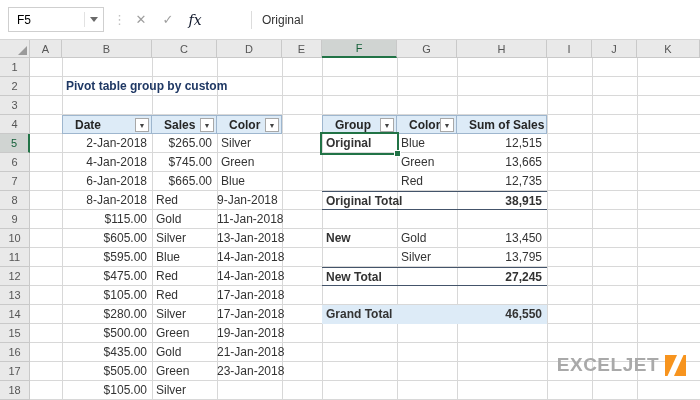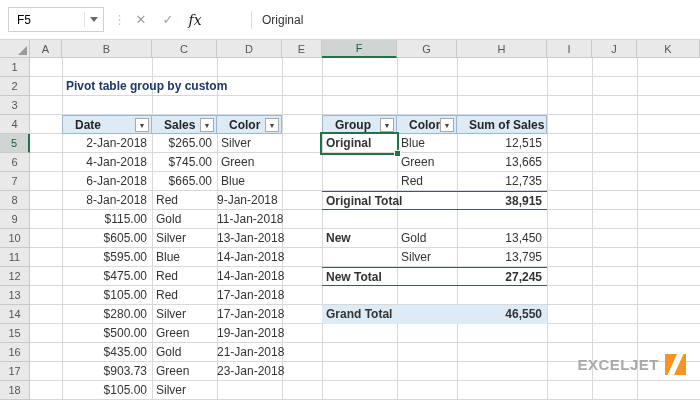--- a/index.html
+++ b/index.html
@@ -81,21 +81,21 @@
   .grand{background:#DDEBF7;}
 
   
   .sel{position:absolute;left:290px;top:74px;width:79px;height:23px;border:2px solid #217346;
     pointer-events:none;}
   .sel::after{content:"";position:absolute;right:-4px;bottom:-4px;width:5px;height:5px;
     background:#217346;border:1px solid #fff;}
 
   
   .logo{position:absolute;right:14px;top:296px;display:flex;align-items:center;gap:6px;}
-  .logo-text{font-size:15px;font-weight:700;color:#a9a9a9;letter-spacing:0.5px;}
+  .logo-text{font-size:19px;font-weight:700;color:#a9a9a9;letter-spacing:0.5px;}
 </style>
 </head>
 <body>
 
 <div class="app">
 
   <div class="formula-bar">
     <div class="name-box">
       <span class="nb-text">F5</span>
       <span class="nb-sep"></span>
@@ -206,21 +206,21 @@
 
         <div class="dcell r">17-Jan-2018</div>
         <div class="dcell r">$500.00</div>
         <div class="dcell l">Green</div>
 
         <div class="dcell r">19-Jan-2018</div>
         <div class="dcell r">$435.00</div>
         <div class="dcell l">Gold</div>
 
         <div class="dcell r">21-Jan-2018</div>
-        <div class="dcell r">$903.73</div>
+        <div class="dcell r">$505.00</div>
         <div class="dcell l">Green</div>
 
         <div class="dcell r">23-Jan-2018</div>
         <div class="dcell r">$105.00</div>
         <div class="dcell l">Silver</div>
       </div>
 
       <div class="pt">
         <div class="hcell first">
           <span>Group</span>

